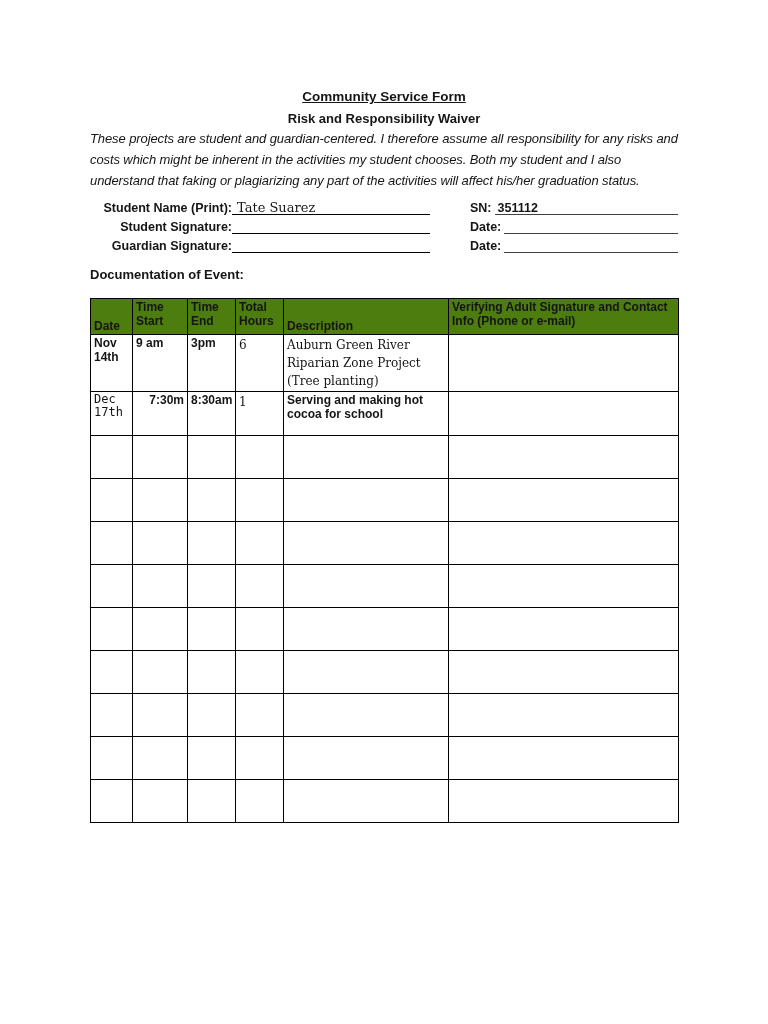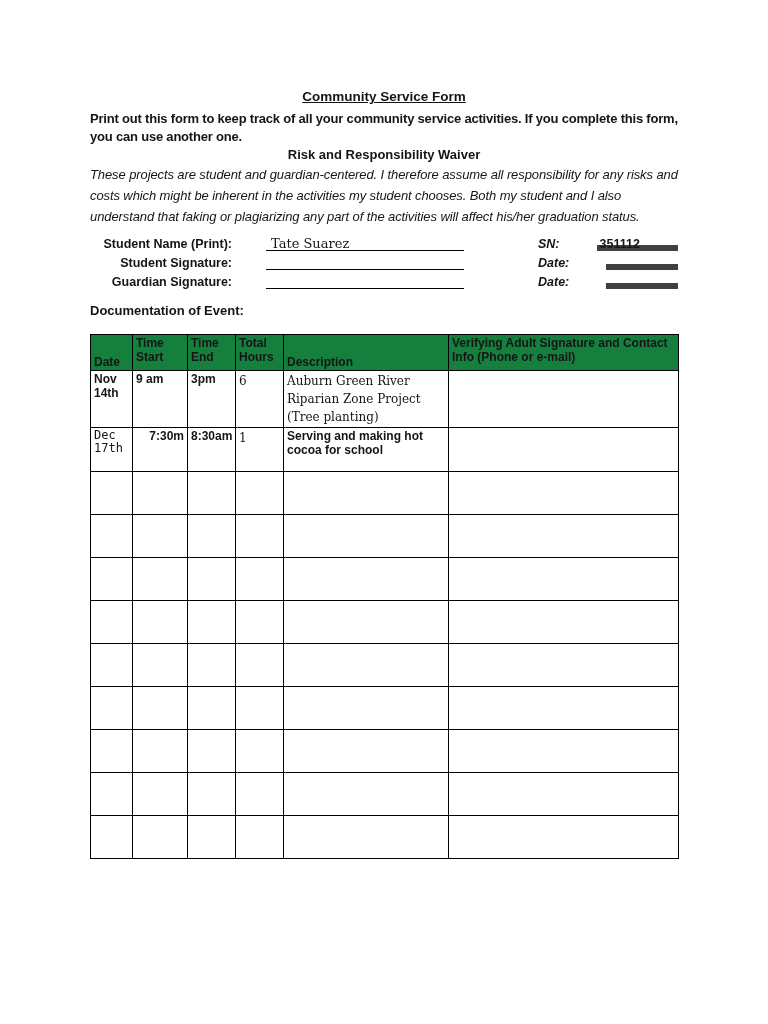--- a/index.html
+++ b/index.html
@@ -25,36 +25,35 @@
   }
   .waiver-heading {
     font-size:13px; font-weight:bold; line-height:18px;text-align:center;
   }
   .waiver-body {
     font-size:13px; font-style:italic; line-height:21px;
     letter-spacing:-0.1px;
   }
 
   .fields { margin-top:5px; }
-  .sig-row { display:flex; align-items:flex-end; height:19px;gap:34px; }
+  .sig-row { display:flex; align-items:flex-end; height:19px; }
   .sig-label {
     width:142px; text-align:right;
     font-size:12.5px; font-weight:bold; white-space:nowrap;
   }
   .sig-line {
     width:198px; border-bottom:1px solid #000;
     padding-left:5px; height:17px;
   }
   .sig-right-label {
     margin-left:40px; font-size:12.5px; font-weight:bold; white-space:nowrap;
     padding-right:3px;
-    font-style:italic;
   }
   .sig-line-right {
-    flex:1; border-bottom:6px solid #404040;
+    flex:1; border-bottom:1px solid #404040;
     padding-left:3px; height:17px;
   }
   .hand-serif {
     font-family:"DejaVu Serif", serif;
     font-weight:normal; font-size:13px;
   }
   .sn-value { font-size:12.5px; font-weight:bold; }
 
   .doc-heading {
     margin-top:14px; margin-bottom:16px;
@@ -66,21 +65,21 @@
     width:588px;
   }
   table.events th, table.events td {
     border:1px solid #000;
     padding:1px 3px;
     vertical-align:top;
     font-size:12px;
     overflow:hidden;
   }
   table.events th {
-    background:#15803d;
+    background:#4d7c0f;
     font-weight:bold; text-align:left;
     vertical-align:bottom;
     line-height:14px;
     height:36px;
   }
   tr.data-row-1 { height:56px; }
   tr.data-row-2 { height:44px; }
   tr.empty-row  { height:43px; }
   td.c-bold { font-weight:bold; line-height:14px; }
   td.c-serif {
@@ -92,21 +91,20 @@
     font-size:11px; line-height:13px;
   }
 </style>
 </head>
 <body>
 
 <div class="page">
 
   <div class="doc-title">Community Service Form</div>
 
-  <p class="intro">Print out this form to keep track of all your community service activities. If you complete this form, you can use another one.</p>
 
   <p class="waiver-heading">Risk and Responsibility Waiver</p>
   <p class="waiver-body">These projects are student and guardian-centered. I therefore assume all responsibility for any risks and costs which might be inherent in the activities my student chooses. Both my student and I also understand that faking or plagiarizing any part of the activities will affect his/her graduation status.</p>
 
   <div class="fields">
 
     <div class="sig-row">
       <span class="sig-label">Student Name (Print):</span>
       <span class="sig-line"><span class="hand-serif">Tate Suarez</span></span>
       <span class="sig-right-label">SN:</span>

